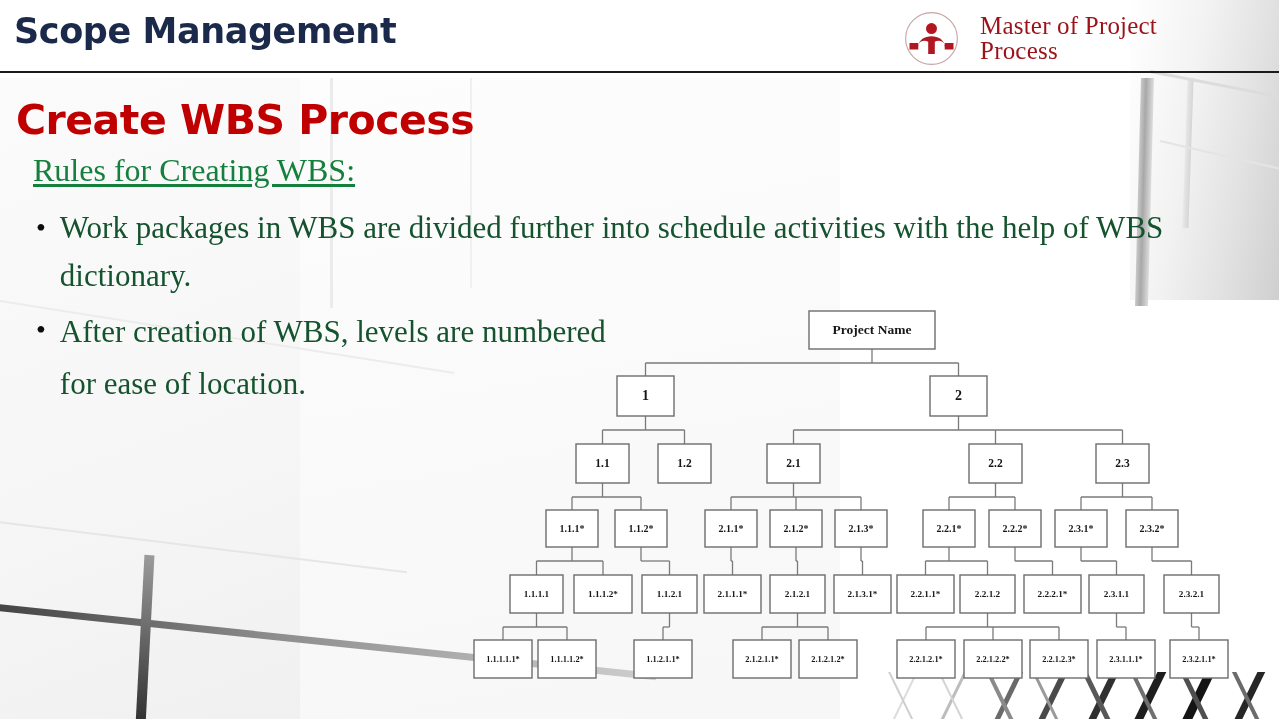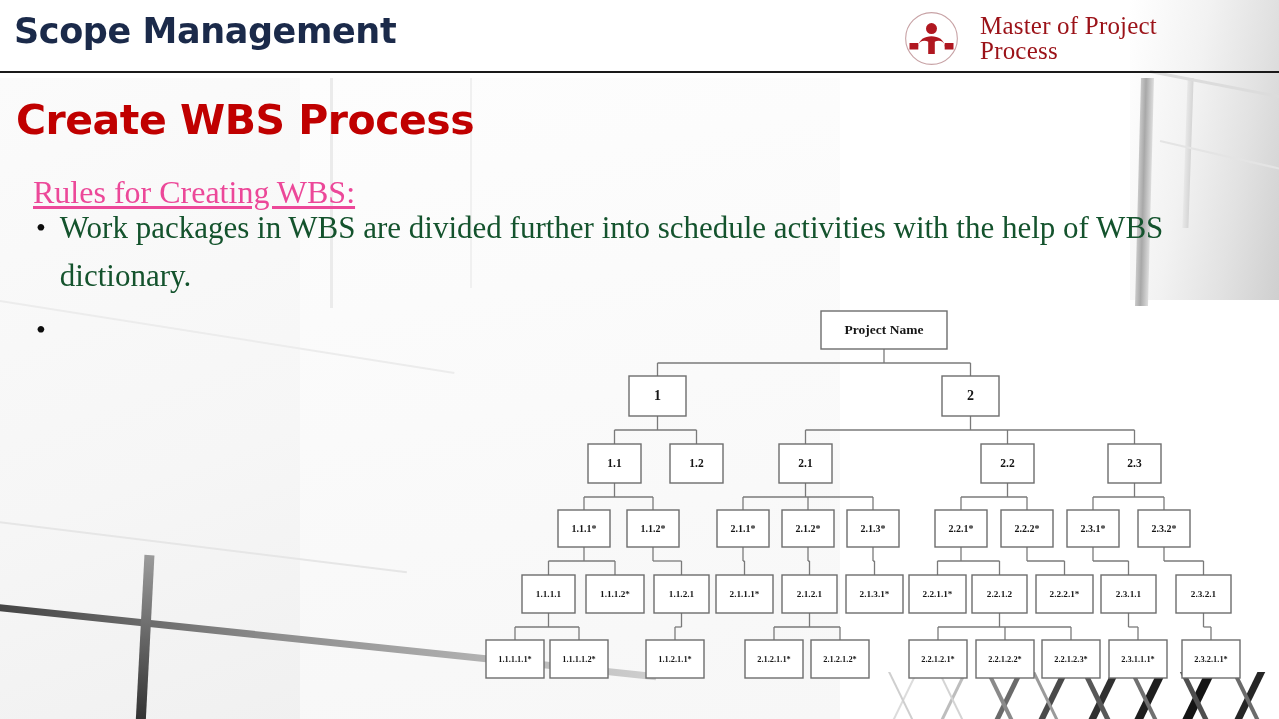--- a/index.html
+++ b/index.html
@@ -74,33 +74,33 @@
   #logo-line2{ font-size:25px; letter-spacing:0.2px; }
 
   
   #content{ position:absolute; left:0; top:72px; width:1188px; height:647px; z-index:2; }
   #section-heading{
     position:absolute; left:16px; top:24px;
     font-family:"DejaVu Sans", sans-serif; font-weight:700;
     font-size:41px; color:#c00000; letter-spacing:-0.5px;
   }
   #rules-label{
-    position:absolute; left:33px; top:102px;
-    font-size:32px; color:#ec4899;
+    position:absolute; left:33px; top:80px;
+    font-size:32px; color:#15803d;
     text-decoration:underline; text-underline-offset:3px;
   }
   #bullets{ position:absolute; left:36px; top:132px; width:1220px; }
   .bullet{ display:flex; gap:14px; margin-bottom:6px; }
   .bullet-dot{ font-size:28px; line-height:48px; color:#0d0d0d; flex:0 0 auto; }
   .bullet-text{ font-size:31px; line-height:48px; color:#14532d; }
   .b1 .bullet-text{ width:1185px; }
   .b2 .bullet-text{ width:560px; line-height:52px; }
 
   
-  #wbs{ position:absolute; left:464px; top:232px; width:809px; height:460px; z-index:2; }
+  #wbs{ position:absolute; left:452px; top:232px; width:809px; height:460px; z-index:2; }
   #wbs svg{ display:block; }
   .wbs-box-rect{ fill:#ffffff; stroke:#6d6d6d; stroke-width:1.4; }
   .wbs-line{ stroke:#7a7a7a; stroke-width:1.3; fill:none; }
   .wbs-label{
     font-family:"Liberation Serif", serif; font-weight:700;
     fill:#161616; text-anchor:middle; dominant-baseline:middle;
   }
   .lvl-root{ font-size:13.5px; }
   .lvl-1{ font-size:14px; }
   .lvl-2{ font-size:11.5px; }
@@ -166,20 +166,21 @@
   <div id="section-heading">Create WBS Process</div>
   <div id="rules-label">Rules for Creating WBS:</div>
 
   <div id="bullets">
     <div class="bullet b1">
       <span class="bullet-dot">•</span>
       <span class="bullet-text">Work packages in WBS are divided further into schedule activities with the help of WBS dictionary.</span>
     </div>
     <div class="bullet b2">
       <span class="bullet-dot">•</span>
+      <span class="bullet-text">After creation of WBS, levels are numbered for ease of location.</span>
     </div>
   </div>
 </div>
 
 <div id="wbs">
   <svg width="809" height="460" viewBox="0 0 809 460">
     <g id="wbs-edges">
         <line x1="420" y1="117" x2="420" y2="131" class="wbs-line"></line>
         <line x1="193.5" y1="131" x2="506.5" y2="131" class="wbs-line"></line>
         <line x1="193.5" y1="131" x2="193.5" y2="144" class="wbs-line"></line>

